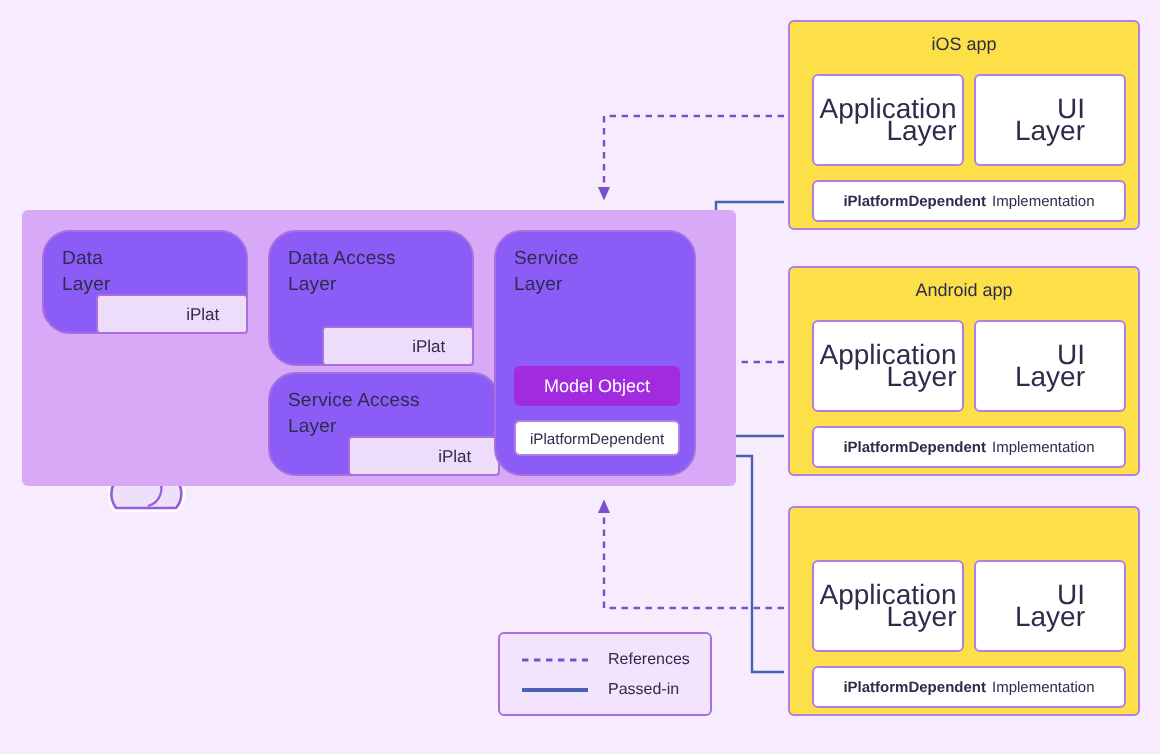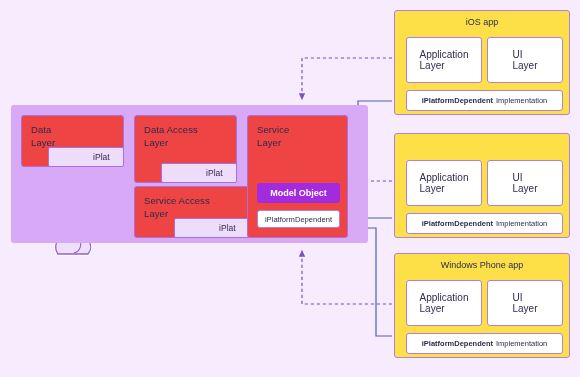--- a/index.html
+++ b/index.html
@@ -26,23 +26,23 @@
   
   .core-panel {
     left: 11px; top: 105px;
     width: 357px; height: 138px;
     background: #d7a9f6;
     border-radius: 3px;
   }
 
   
   .layer-box {
-    background: #ef4444;
+    background: #8b5cf6;
     border: 1.4px solid #a96fe0;
-    border-radius: 3px;
+    border-radius: 14px;
   }
   .layer-title {
     position: absolute;
     left: 9px; top: 8px;
     font-size: 9.5px;
     line-height: 12.5px;
     letter-spacing: .1px;
     white-space: pre-line;
     color: #2e2b4d;
   }
@@ -92,24 +92,24 @@
     left: 0; right: 0; top: 6px;
     text-align: center;
     font-size: 9px;
     color: #2e2b4d;
   }
   .app-sub {
     position: absolute;
     background: #ffffff;
     border: 1.3px solid #b07fe4;
     border-radius: 3px;
-    font-size: 10px;
+    font-size: 14px;
     line-height: 11.5px;
     color: #2e2b4d;
-    text-align: left;
+    text-align: right;
     display: flex;
     align-items: center;
     justify-content: center;
     white-space: pre-line;
   }
   .impl-bar {
     position: absolute;
     background: #ffffff;
     border: 1.3px solid #b07fe4;
     border-radius: 3px;
@@ -221,54 +221,62 @@
 
   <div class="abs layer-box" style="left:134px;top:186px;width:116px;height:52px;">
     <div class="layer-title">Service Access
 Layer</div>
     <div class="iplat-tab" style="width:44px;height:18px;">iPlat</div>
   </div>
 
   <div class="abs layer-box" style="left:247px;top:115px;width:101px;height:123px;">
     <div class="layer-title">Service
 Layer</div>
-    <div class="model-object abs" style="left:9px;top:67px;width:83px;height:20px;font-weight:bold;">Model Object</div>
+    <div class="model-object abs" style="left:9px;top:67px;width:83px;height:20px;">Model Object</div>
     <div class="iplatdep-box abs" style="left:9px;top:94px;width:83px;height:18px;">iPlatformDependent</div>
   </div>
 
 
   <div class="abs app-panel" style="left:394px;top:10px;width:176px;height:105px;">
     <div class="app-title">iOS app</div>
     <div class="app-sub" style="left:11px;top:26px;width:74px;height:44px;">Application
 Layer</div>
     <div class="app-sub" style="left:92px;top:26px;width:74px;height:44px;">UI
 Layer</div>
     <div class="impl-bar" style="left:11px;top:79px;width:155px;height:19px;">
       <span class="impl-bold">iPlatformDependent</span>
       <span class="impl-ital">Implementation</span>
     </div>
   </div>
 
   <div class="abs app-panel" style="left:394px;top:133px;width:176px;height:105px;">
+    <div class="app-title">Android app</div>
     <div class="app-sub" style="left:11px;top:26px;width:74px;height:44px;">Application
 Layer</div>
     <div class="app-sub" style="left:92px;top:26px;width:74px;height:44px;">UI
 Layer</div>
     <div class="impl-bar" style="left:11px;top:79px;width:155px;height:19px;">
       <span class="impl-bold">iPlatformDependent</span>
       <span class="impl-ital">Implementation</span>
     </div>
   </div>
 
   <div class="abs app-panel" style="left:394px;top:253px;width:176px;height:105px;">
-    <div class="app-title">Windows Phone app</div>
     <div class="app-sub" style="left:11px;top:26px;width:74px;height:44px;">Application
 Layer</div>
     <div class="app-sub" style="left:92px;top:26px;width:74px;height:44px;">UI
 Layer</div>
     <div class="impl-bar" style="left:11px;top:79px;width:155px;height:19px;">
       <span class="impl-bold">iPlatformDependent</span>
       <span class="impl-ital">Implementation</span>
     </div>
   </div>
 
+  <div class="abs legend">
+    <svg class="abs" width="107" height="42" style="left:0;top:0;">
+      <line x1="11" y1="13" x2="44" y2="13" stroke="#7b4fc9" stroke-width="1.4" stroke-dasharray="3.2,2.8"></line>
+      <line x1="11" y1="28" x2="44" y2="28" stroke="#4d5fb5" stroke-width="1.9"></line>
+    </svg>
+    <div class="legend-label" style="left:54px;top:8px;">References</div>
+    <div class="legend-label" style="left:54px;top:23px;">Passed-in</div>
+  </div>
 
 </div>
 
 </body></html>

